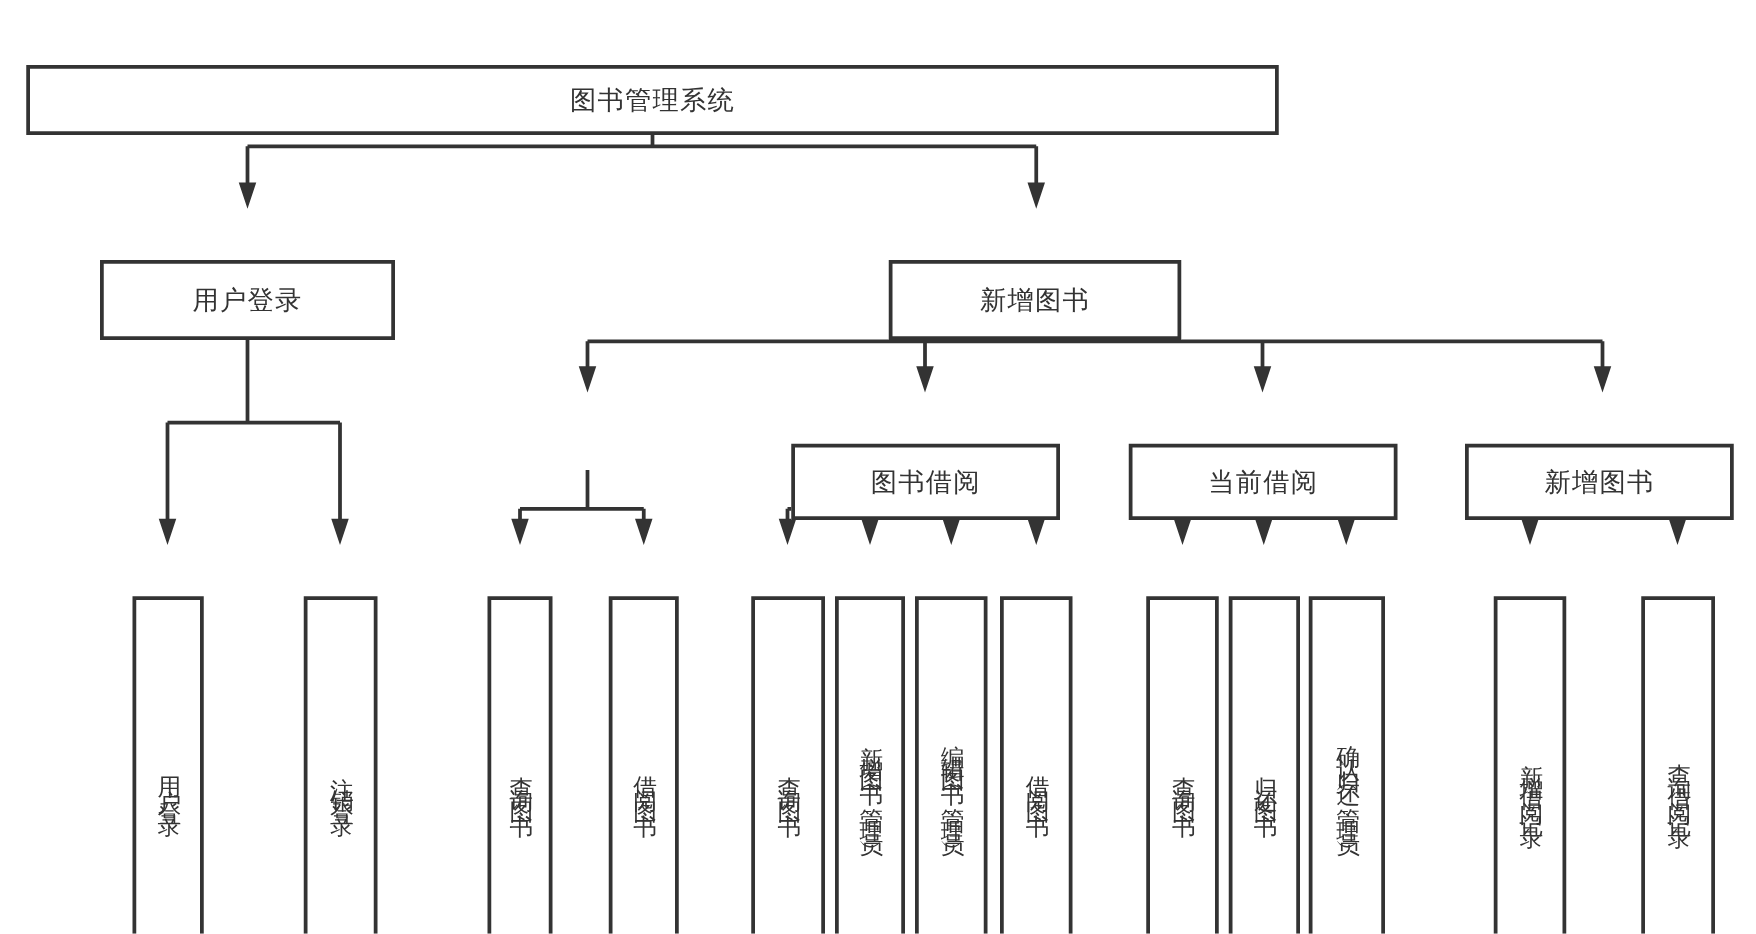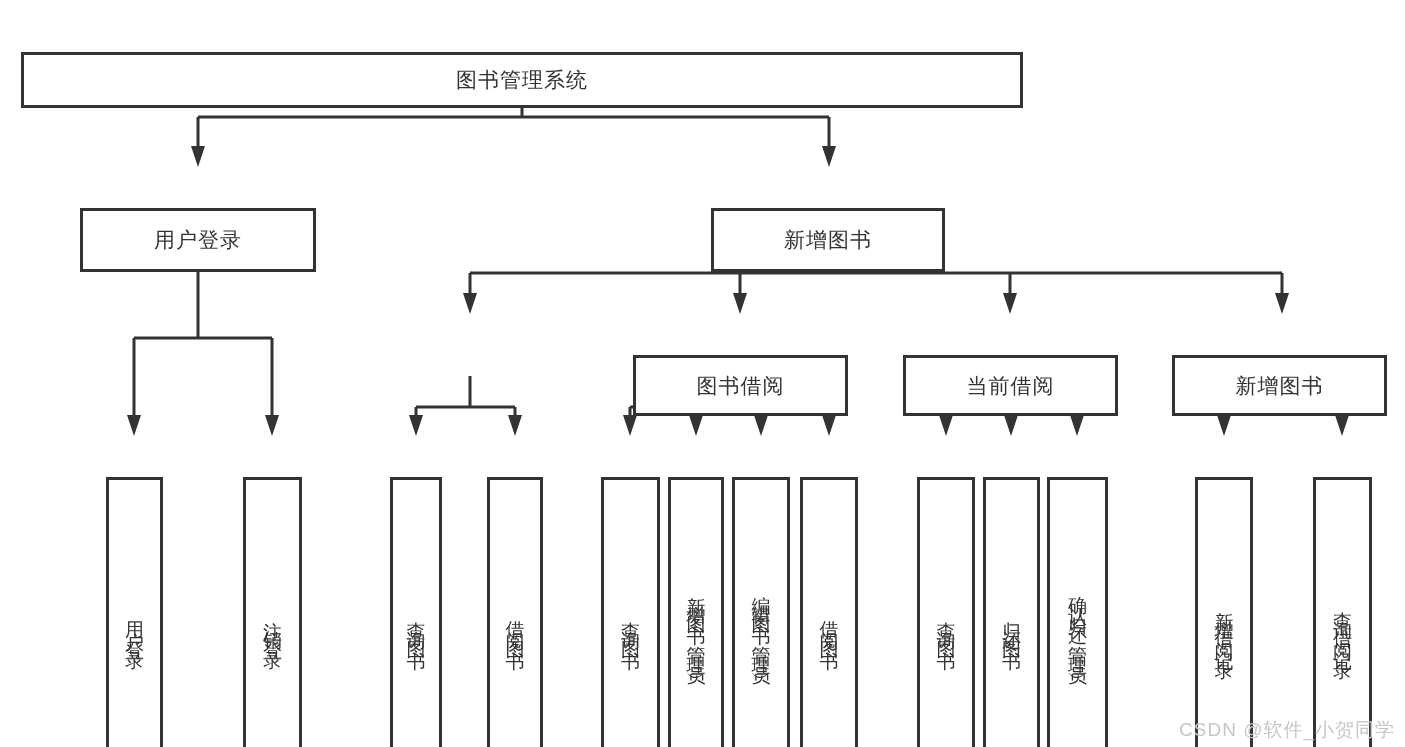--- a/index.html
+++ b/index.html
@@ -189,14 +189,13 @@
     <span>确认归还（管理员）</span>
   </div>
 
   <div class="node v leaf n-r1">
     <span>新增借阅记录</span>
   </div>
   <div class="node v leaf n-r2">
     <span>查询借阅记录</span>
   </div>
 
-  <div class="watermark">CSDN @软件_小贺同学</div>
 </div>
 
 </body></html>

